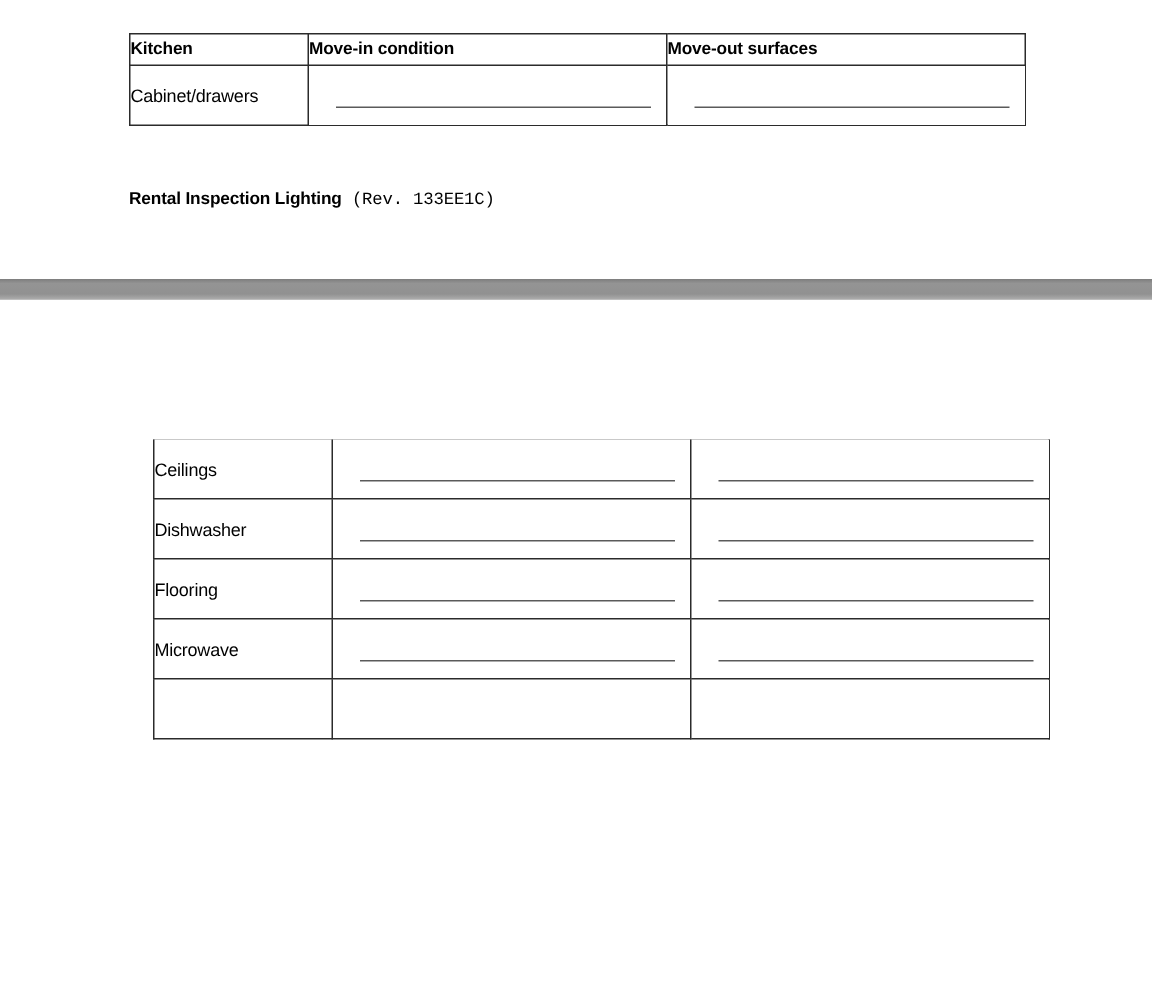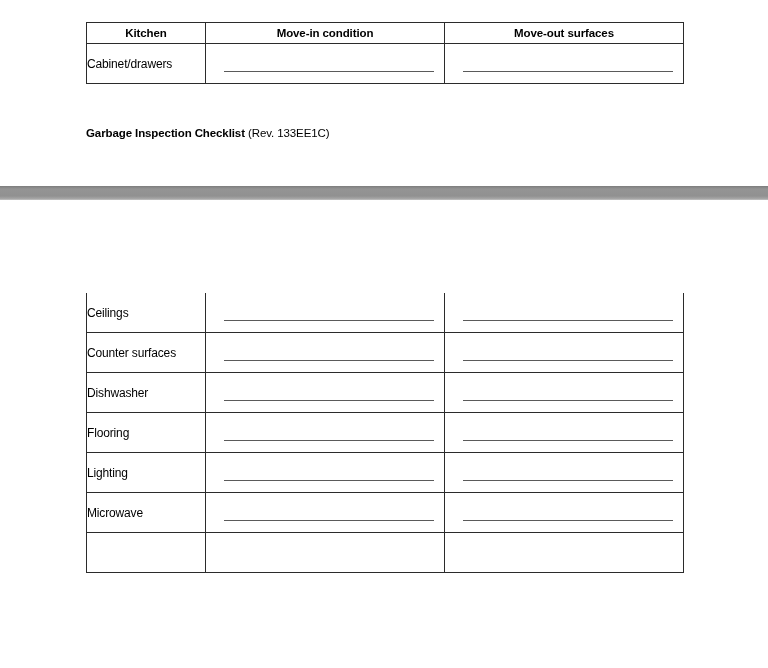--- a/index.html
+++ b/index.html
@@ -33,21 +33,21 @@
   }
 
   
   .col-item  { width: 119px; }
   .col-in    { width: 239px; }
   .col-out   { width: 239px; }
 
   
   .hdr-row th {
     height: 20px;
-    text-align: center;
+    text-align: left;
     font-size: 11.5px;
     font-weight: bold;
     letter-spacing: -0.1px;
     line-height: 20px;
     white-space: nowrap;
   }
 
   
   .data-row td {
     height: 39px;
@@ -82,42 +82,42 @@
   #caption {
     position: absolute;
     left: 86px;
     top: 126px;
     font-size: 11.5px;
     line-height: 14px;
     letter-spacing: -0.1px;
     white-space: nowrap;
   }
   #caption .cap-strong { font-weight: bold; }
-  #caption .cap-rev    { font-weight: normal; }
+  #caption .cap-rev    { font-weight: normal; font-family: Liberation Mono, monospace; }
 
   
   #divider {
     position: absolute;
     left: 0;
     top: 186px;
     width: 768px;
     height: 14px;
     background: linear-gradient(
         to bottom,
         #7d7d7d 0px,
         #949494 3px,
         #919191 10px,
         #a8a8a8 13px,
         #c9c9c9 14px);
   }
 
   
   #table-bottom-clip {
     position: absolute;
-    left: 0;
+    left: 16px;
     top: 293px;
     width: 716px;
     height: 375px;
     overflow: hidden;
   }
   #table-bottom {
     position: absolute;
     left: 86px;
     top: -1px;   
   }
@@ -145,21 +145,21 @@
         <span class="rule"></span>
       </td>
       <td class="cell-blank">
         <span class="rule"></span>
       </td>
     </tr>
   </tbody>
 </table>
 
 <div id="caption">
-  <span class="cap-strong">Garbage Inspection Checklist</span><span class="cap-rev"> (Rev. 133EE1C)</span>
+  <span class="cap-strong">Rental Inspection Lighting</span><span class="cap-rev"> (Rev. 133EE1C)</span>
 </div>
 
 <div id="divider"></div>
 
 <div id="table-bottom-clip">
   <table class="doc-table" id="table-bottom">
     <colgroup>
       <col class="col-item">
         <col class="col-in">
         <col class="col-out">
@@ -169,29 +169,20 @@
       <tr class="data-row">
         <td class="cell-label">Ceilings</td>
         <td class="cell-blank">
           <span class="rule"></span>
         </td>
         <td class="cell-blank">
           <span class="rule"></span>
         </td>
       </tr>
 
-      <tr class="data-row">
-        <td class="cell-label">Counter surfaces</td>
-        <td class="cell-blank">
-          <span class="rule"></span>
-        </td>
-        <td class="cell-blank">
-          <span class="rule"></span>
-        </td>
-      </tr>
 
       <tr class="data-row">
         <td class="cell-label">Dishwasher</td>
         <td class="cell-blank">
           <span class="rule"></span>
         </td>
         <td class="cell-blank">
           <span class="rule"></span>
         </td>
       </tr>
@@ -201,29 +192,20 @@
         <td class="cell-label">Flooring</td>
         <td class="cell-blank">
           <span class="rule"></span>
         </td>
         <td class="cell-blank">
           <span class="rule"></span>
         </td>
       </tr>
 
 
-      <tr class="data-row">
-        <td class="cell-label">Lighting</td>
-        <td class="cell-blank">
-          <span class="rule"></span>
-        </td>
-        <td class="cell-blank">
-          <span class="rule"></span>
-        </td>
-      </tr>
 
       <tr class="data-row">
         <td class="cell-label">Microwave</td>
         <td class="cell-blank">
           <span class="rule"></span>
         </td>
         <td class="cell-blank">
           <span class="rule"></span>
         </td>
       </tr>

